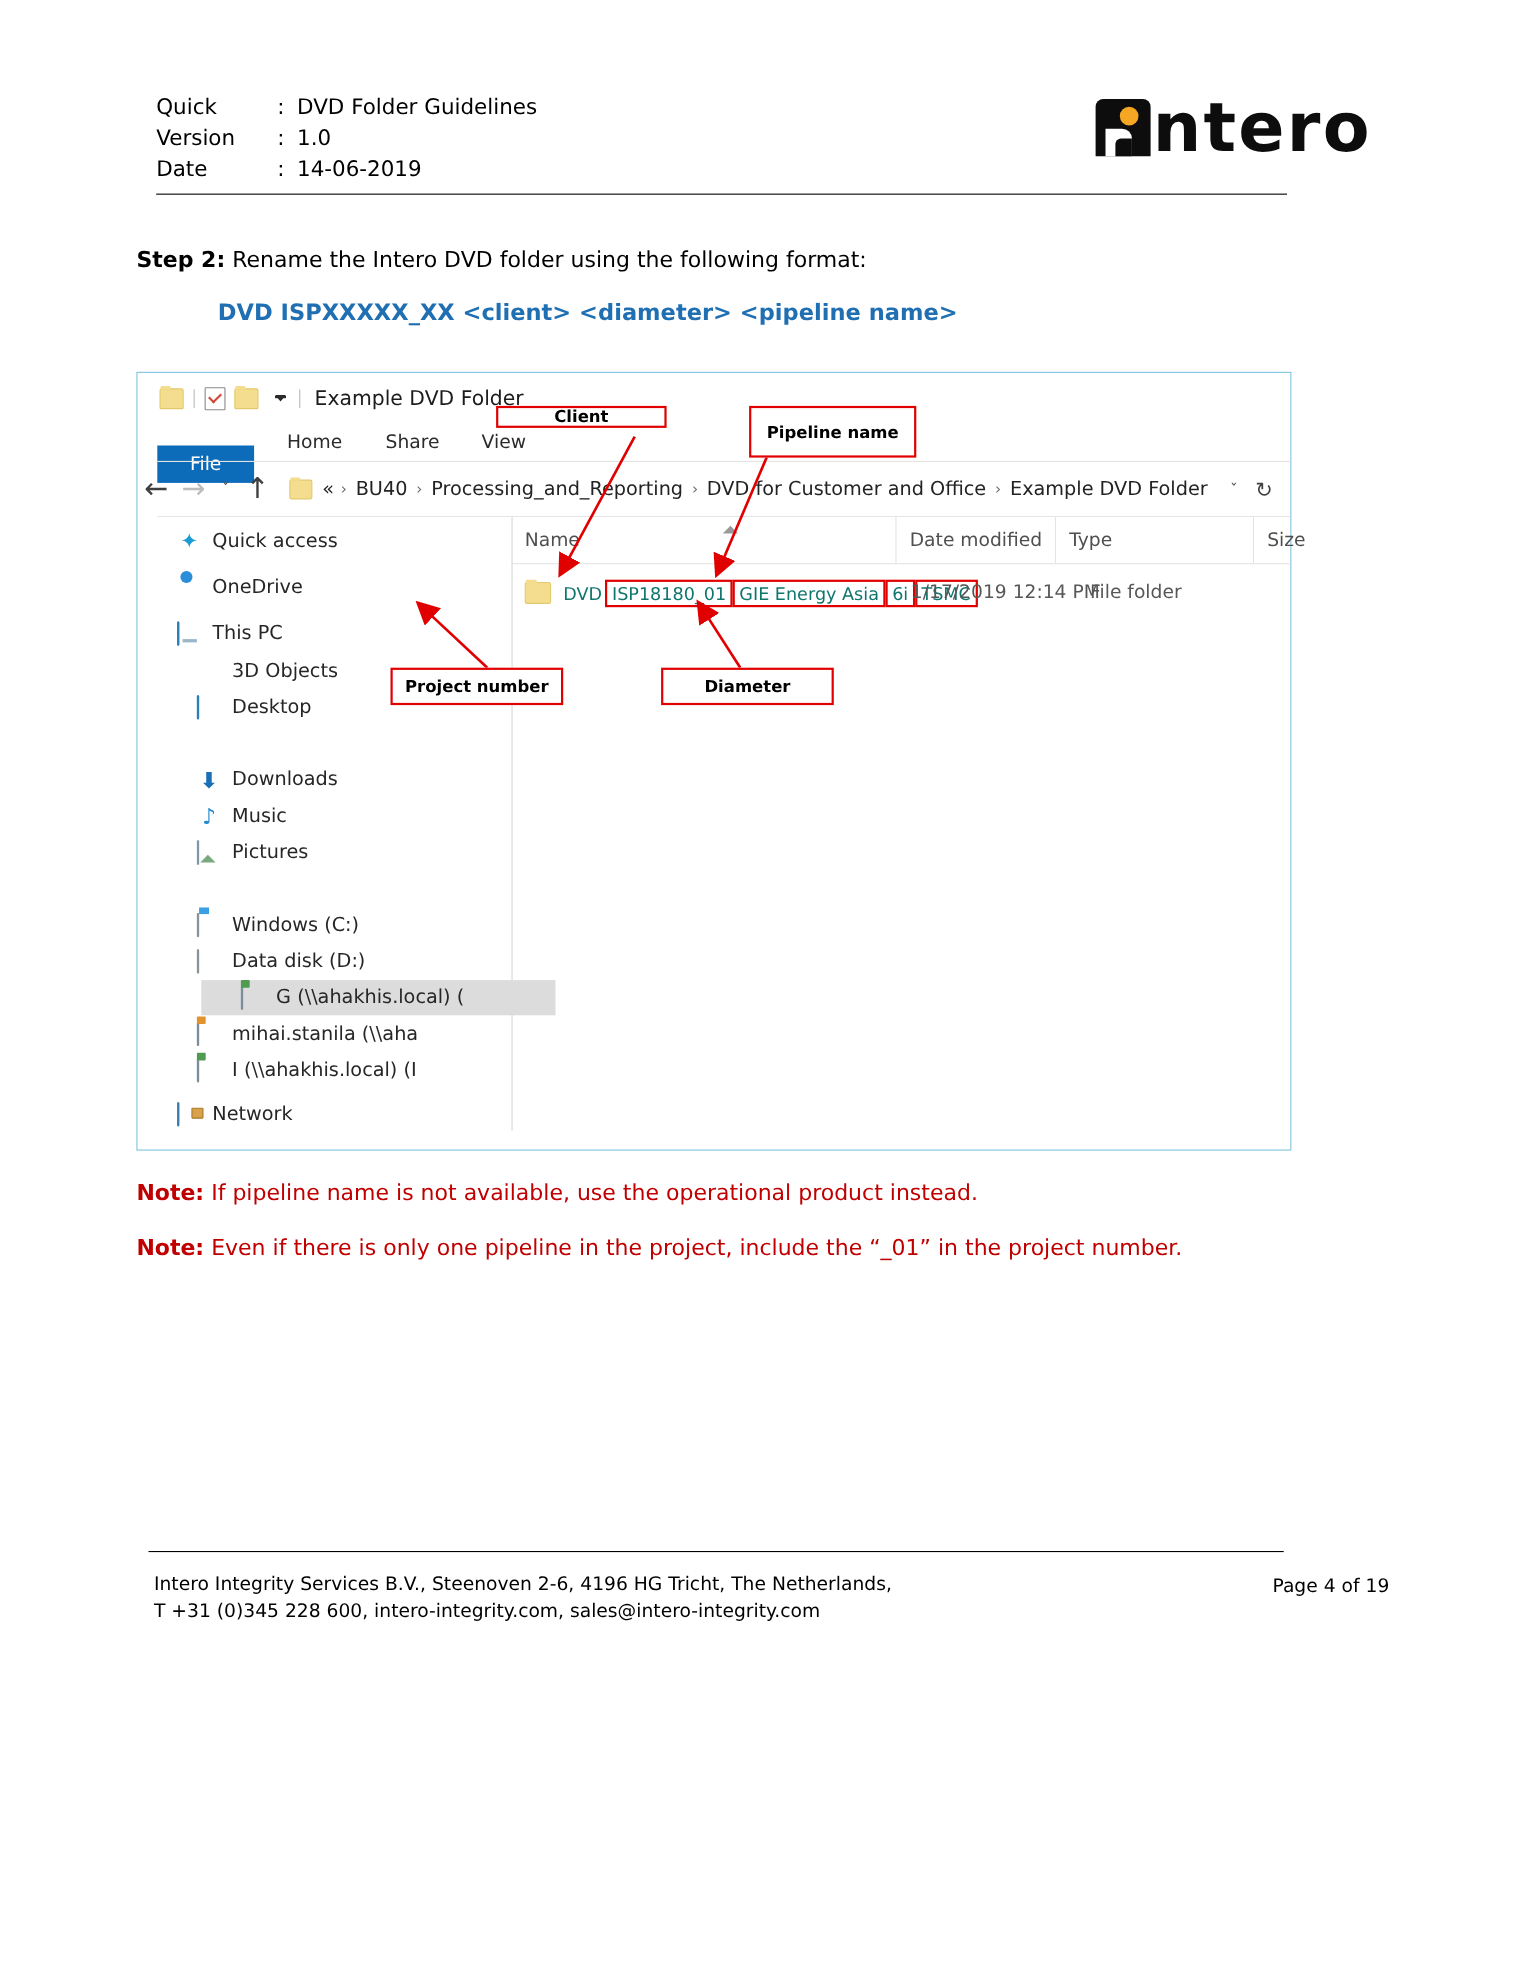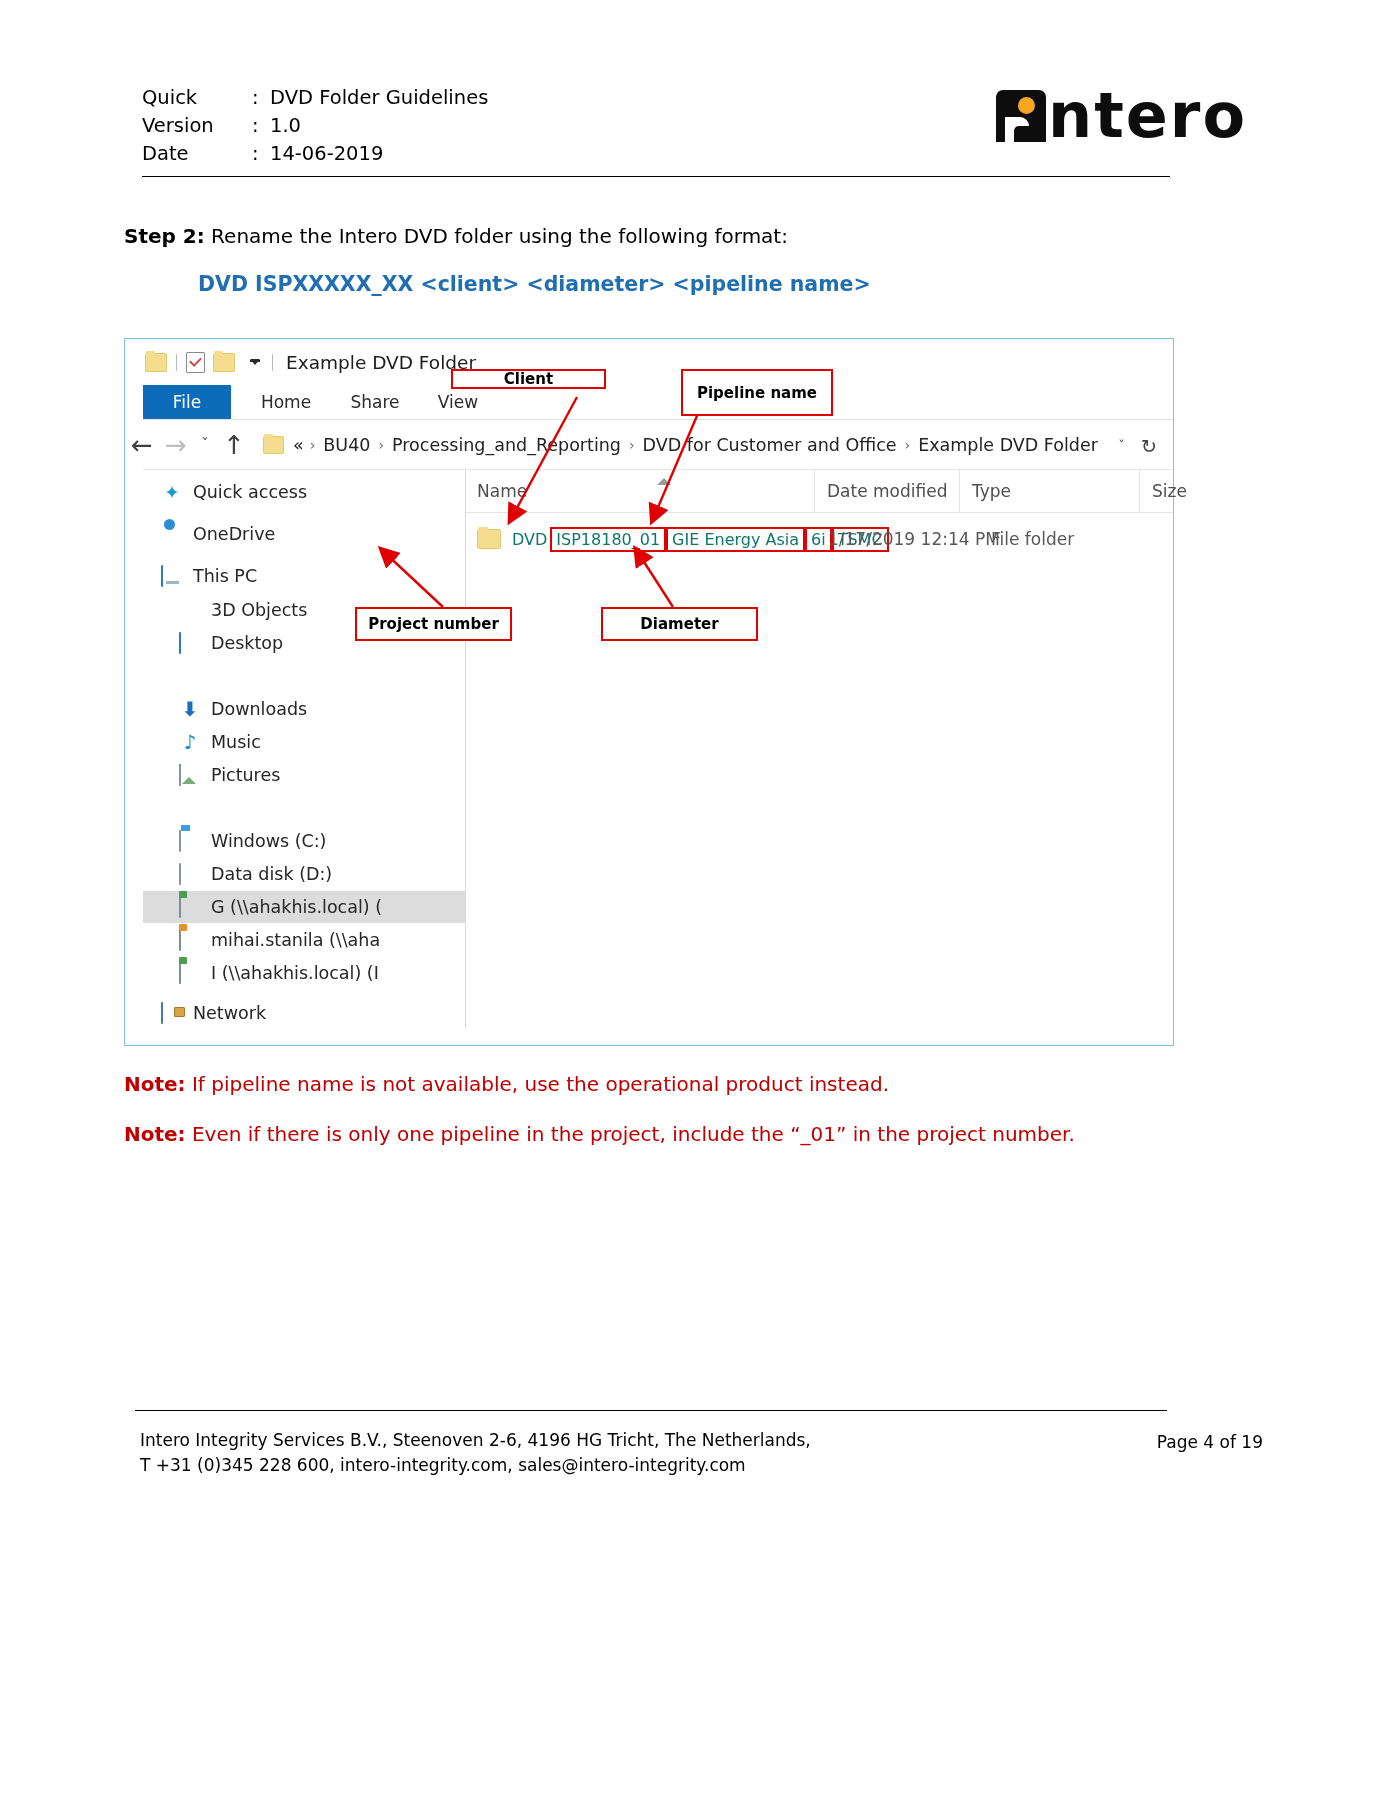--- a/index.html
+++ b/index.html
@@ -41,21 +41,21 @@
   .tb-doc{width:17px;height:19px;border:1.3px solid #8a8a8a;background:#fff;position:relative;border-radius:1px;}
   .tb-doc:after{content:"";position:absolute;left:3px;top:4px;width:9px;height:5px;border-left:2px solid #d04a3c;border-bottom:2px solid #d04a3c;transform:rotate(-45deg);}
   .tb-caret{width:0;height:0;border-left:5px solid transparent;border-right:5px solid transparent;border-top:6px solid #2b2b2b;margin:0 3px;position:relative;}
   .tb-caret:before{content:"";position:absolute;left:-5px;top:-5px;width:10px;height:2px;background:#2b2b2b;}
   .tb-title{font-size:18.5px;color:#1c1c1c;margin-left:4px;}
   .gap8{width:8px;}
   .gap12{width:12px;}
 
   .ex-tabs{position:absolute;left:0;top:46px;width:100%;height:34px;}
   .tab{position:absolute;top:0;height:34px;display:flex;align-items:center;justify-content:center;font-size:17px;color:#2b2b2b;}
-  .tab.file{left:18px;width:88px;background:#0d6cba;color:#fff;}
+  .tab.file{left:18px;width:88px;background:#0d6cba;color:#fff;margin-top:20px;}
   .tab.home{left:125px;width:72px;}
   .tab.share{left:214px;width:72px;}
   .tab.view{left:300px;width:66px;}
   .tabs-underline{position:absolute;left:18px;top:80px;width:1030px;border-top:1px solid #e3e3e3;}
 
   .ex-addressbar{position:absolute;left:0;top:82px;width:100%;height:48px;display:flex;align-items:center;}
   .nav-btn{font-size:26px;color:#3f3f3f;width:34px;text-align:center;line-height:1;}
   .nav-btn.dim{color:#bdbdbd;}
   .nav-chev{font-size:15px;color:#4a4a4a;width:24px;text-align:center;}
   .crumb-folder{width:19px;height:16px;background:#f5dd8f;border:1px solid #e3c96b;border-radius:2px;position:relative;margin:0 9px 0 12px;}
@@ -76,21 +76,21 @@
   .col.size{left:675px;width:105px;border-right:none;}
   .sort-caret{position:absolute;left:192px;top:8px;width:0;height:0;border-left:7px solid transparent;border-right:7px solid transparent;border-bottom:7px solid #9a9a9a;}
   .col-head-rule{position:absolute;left:340px;top:173px;width:708px;border-top:1px solid #e4e4e4;}
 
   
   .sidebar{position:absolute;left:18px;top:131px;width:322px;height:558px;border-right:1px solid #d8d8d8;}
   .side-item{position:absolute;left:0;width:322px;height:32px;display:flex;align-items:center;font-size:17.5px;color:#262626;}
   .side-item .s-label{white-space:nowrap;overflow:hidden;}
   .side-item.indent .s-ico{margin-left:36px;}
   .side-item.root .s-ico{margin-left:18px;}
-  .side-item.sel{background:#dcdcdc;}
+  .side-item.sel{background:#dcdcdc;margin-left:40px;}
   .s-ico{width:22px;height:20px;margin-right:10px;flex:0 0 auto;position:relative;}
 
   
   .ico-star{color:#1d9bd7;font-size:19px;line-height:20px;text-align:center;}
   .ico-cloud{width:21px;height:13px;background:#1a6fb5;border-radius:9px 9px 7px 7px;margin-top:4px;position:relative;}
   .ico-cloud:before{content:"";position:absolute;left:3px;top:-5px;width:11px;height:11px;border-radius:50%;background:#2a8fd8;}
   .ico-pc{width:21px;height:15px;background:#3aa0e0;border:1px solid #2a7fb8;border-radius:2px;margin-top:2px;position:relative;}
   .ico-pc:after{content:"";position:absolute;left:4px;top:15px;width:13px;height:3px;background:#9bb7c7;}
   .ico-3d{width:18px;height:18px;background:linear-gradient(135deg,#4fc3e8 0%,#2f86c4 50%,#1a5f96 100%);border-radius:2px;margin-top:1px;}
   .ico-desktop{width:20px;height:15px;background:#3aa0e0;border:1.5px solid #2a7fb8;border-radius:2px;margin-top:2px;}

